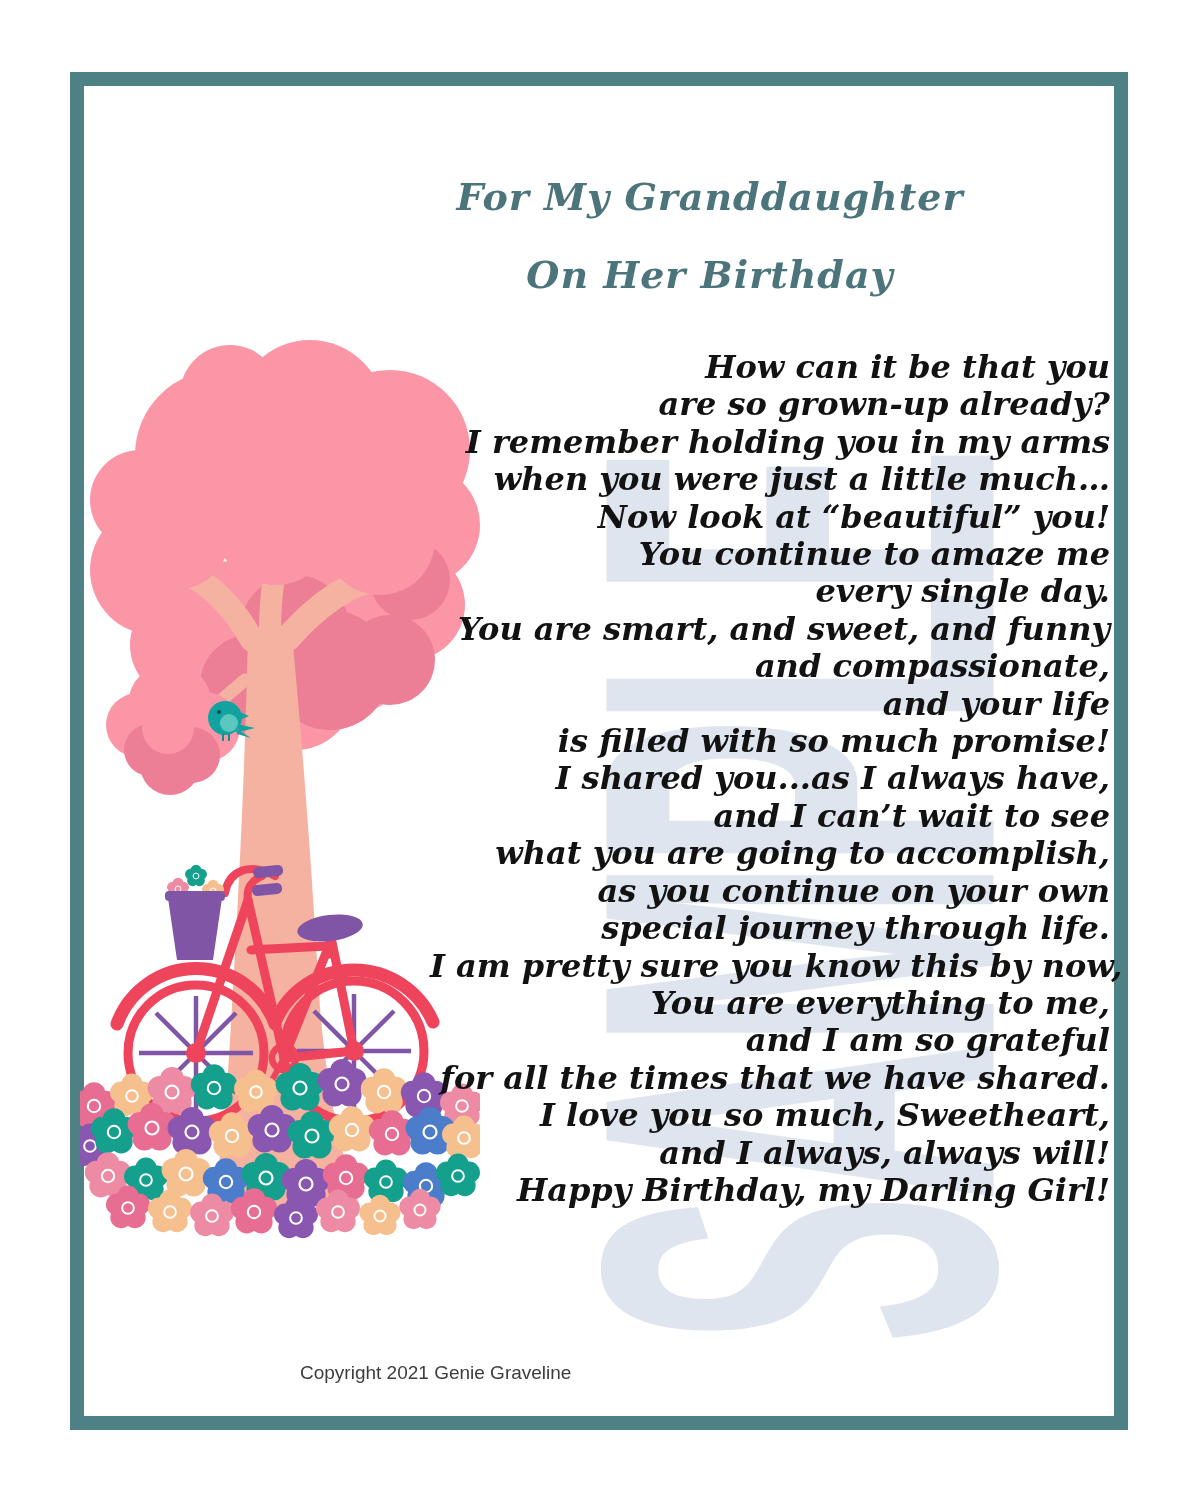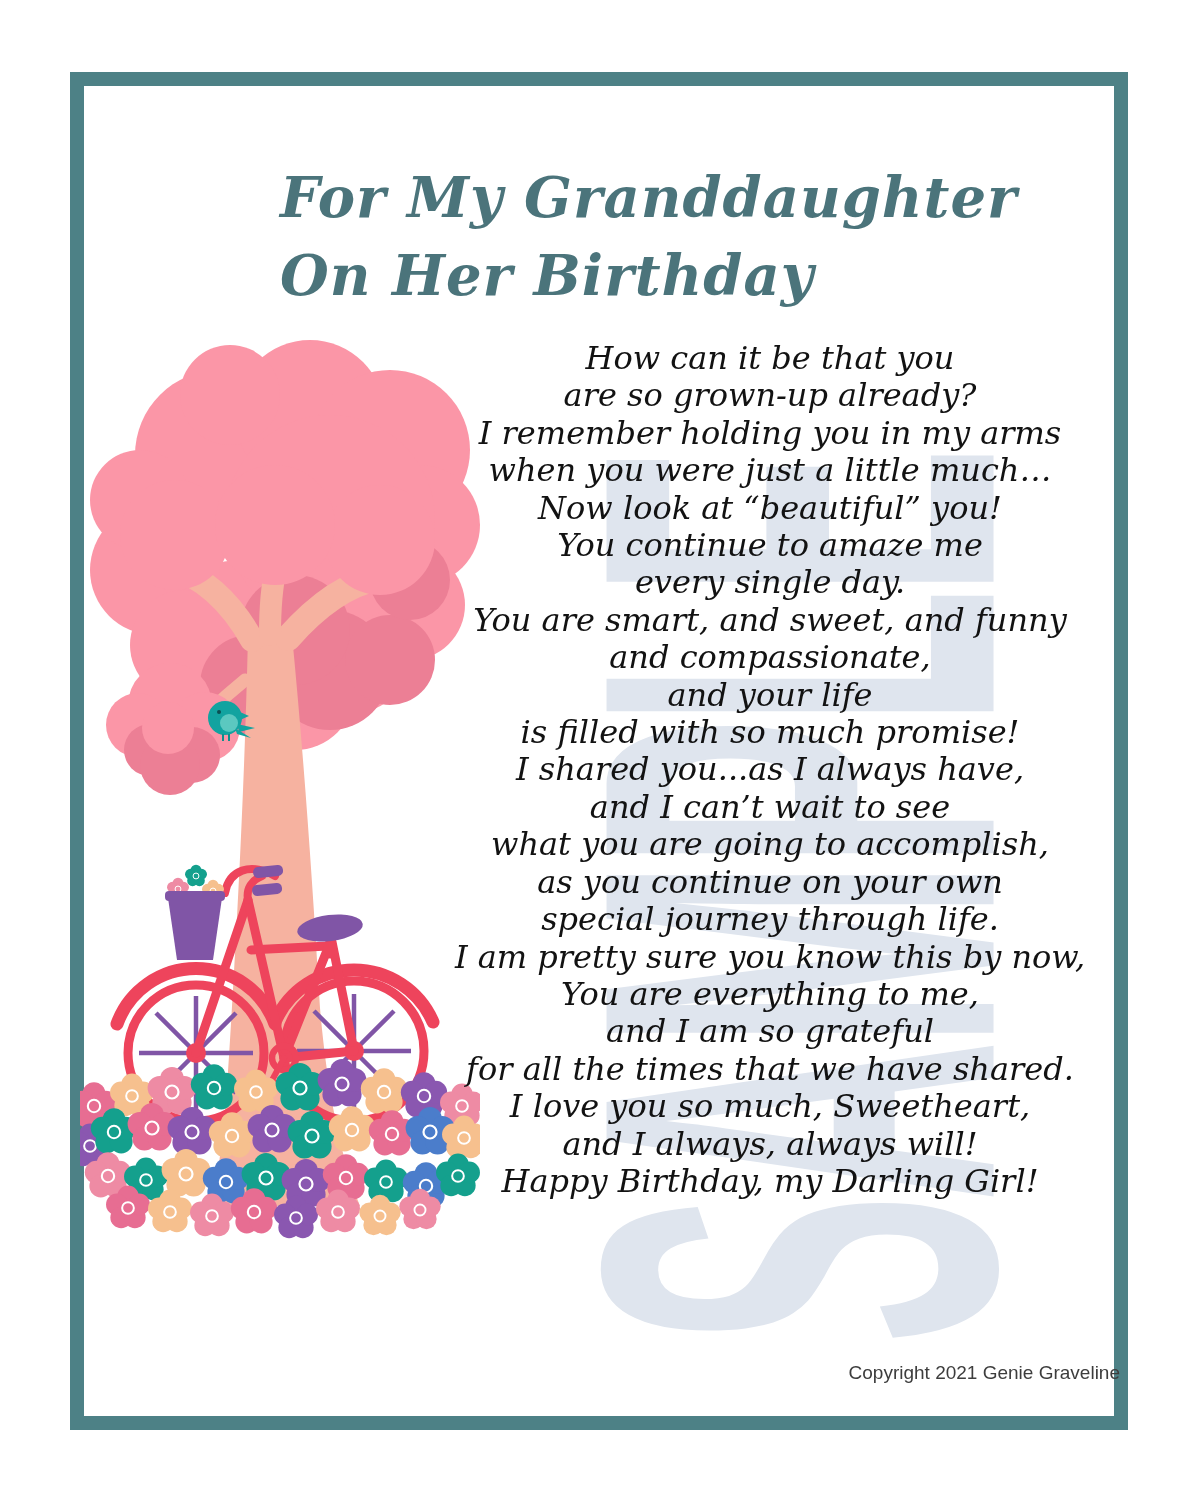--- a/index.html
+++ b/index.html
@@ -5,44 +5,44 @@
   html,body{margin:0;padding:0;}
   body{
     width:1196px;height:1496px;position:relative;background:#ffffff;
     font-family:"DejaVu Serif", serif;overflow:hidden;
   }
   .frame{
     position:absolute;left:70px;top:72px;width:1058px;height:1358px;
     border:14px solid var(--frame-teal,#4d8186);box-sizing:border-box;
   }
   .title{
-    position:absolute;left:280px;top:158px;width:860px;
+    position:absolute;left:280px;top:158px;width:860px;text-align:center;
     font-family:"DejaVu Serif",serif;font-style:italic;font-weight:bold;
-    font-size:56px;line-height:78px;color:var(--title-teal,#4b747b);
+    font-size:38px;line-height:78px;color:var(--title-teal,#4b747b);
     letter-spacing:1px;z-index:3;
   }
   .title div{white-space:nowrap;}
   .watermark{
     position:absolute;left:560px;top:478px;width:480px;height:842px;
     display:flex;align-items:center;justify-content:center;z-index:1;
   }
   .watermark span{
     font-family:"Liberation Sans",sans-serif;font-weight:bold;
     font-size:225px;letter-spacing:-8px;white-space:nowrap;
     color:var(--watermark-gray,#dfe5ee);
     transform:rotate(-90deg) scaleY(2.5);
   }
   .poem{
-    position:absolute;left:430px;top:340px;width:680px;text-align:center;
-    font-family:"DejaVu Serif",serif;font-style:italic;font-weight:normal;
+    position:absolute;left:430px;top:349px;width:680px;text-align:right;
+    font-family:"DejaVu Serif",serif;font-style:italic;font-weight:bold;
     font-size:32px;line-height:37.4px;color:var(--poem-black,#121212);z-index:2;
   }
   .poem div{white-space:nowrap;}
   .copyright{
-    position:absolute;left:300px;top:1362px;width:820px;text-align:right;
+    position:absolute;left:300px;top:1362px;width:820px;text-align:left;
     font-family:"Liberation Sans",sans-serif;font-size:19px;
     color:var(--copyright-gray,#3d3d3d);z-index:2;
   }
   .illus{position:absolute;left:80px;top:340px;z-index:2;}
 </style>
 </head>
 <body>
 
 <div class="frame"></div>
 

